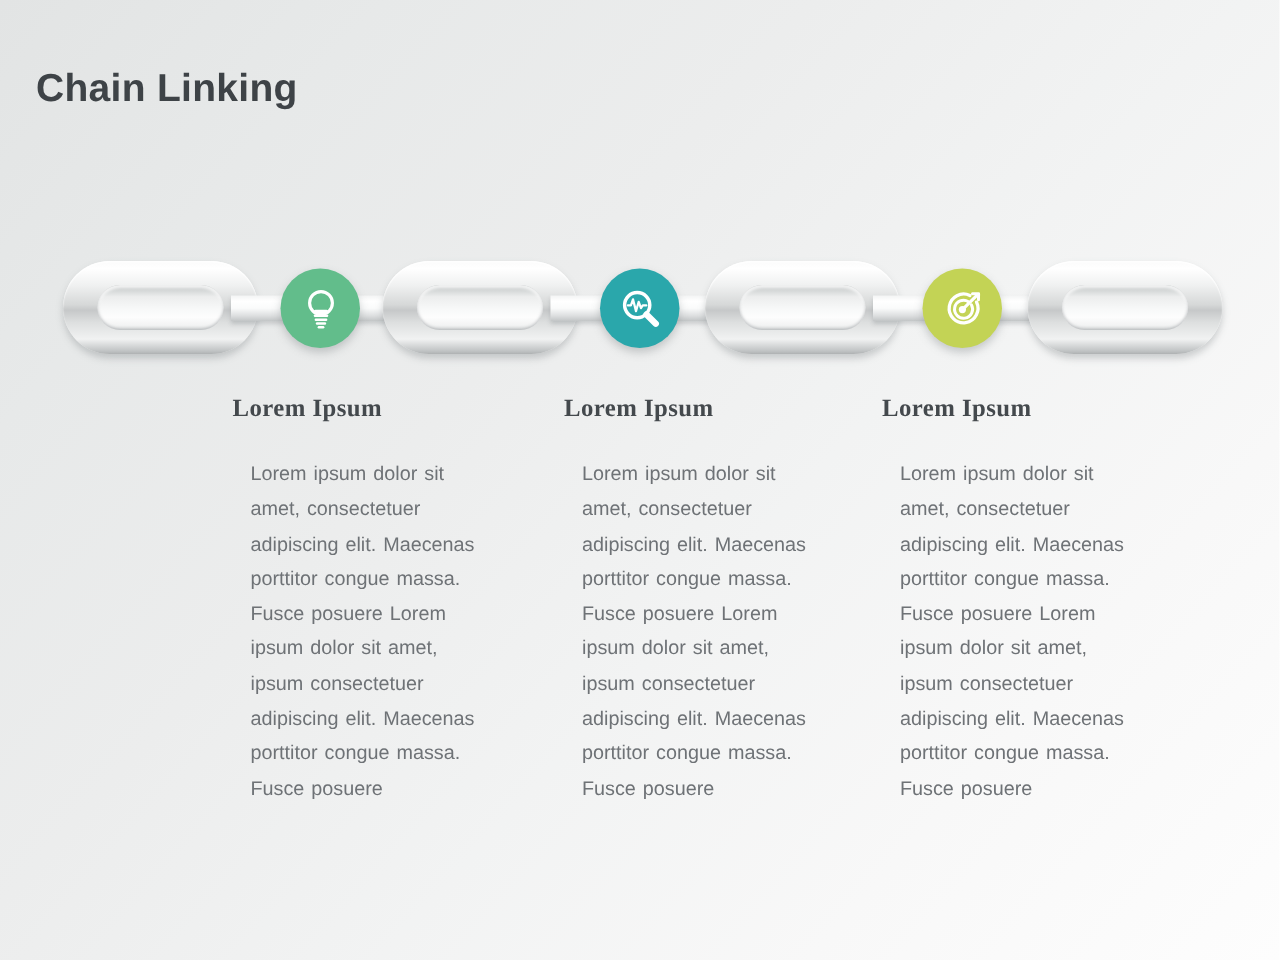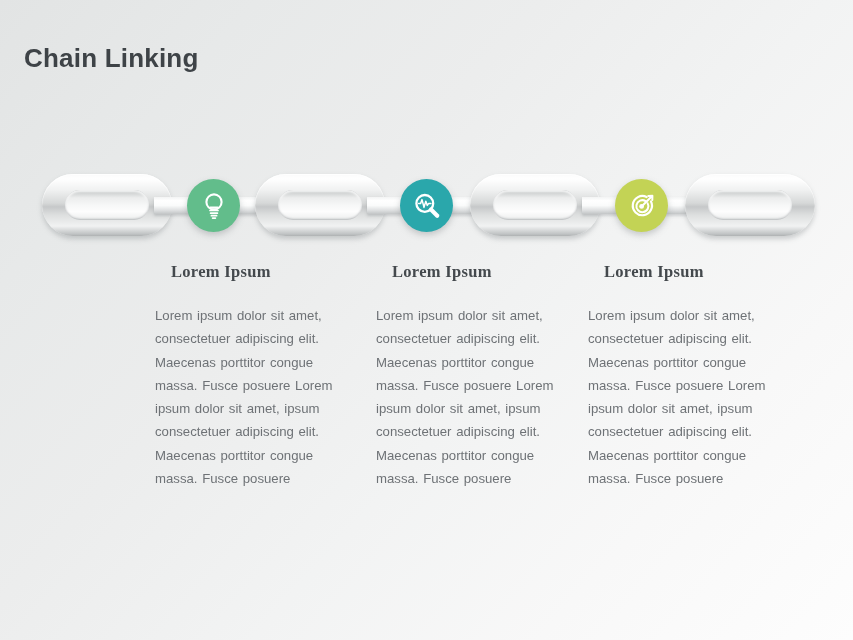--- a/index.html
+++ b/index.html
@@ -149,29 +149,29 @@
     position: absolute;
     top: 0;
     width: 178px;
   }
   .col-heading {
     font-family: "Liberation Serif", serif;
     font-size: 16.5px;
     font-weight: bold;
     color: #44494d;
     letter-spacing: 0.3px;
-    margin: 0 0 22px 16px;
+    margin: 0 0 22px 0;
     white-space: nowrap;
   }
   .col-body {
     font-family: "Liberation Sans", sans-serif;
     font-size: 13.2px;
     line-height: 23.3px;
     color: #6e7276;
-    margin: 0;
+    margin: 12px;
     word-spacing: 1px;
   }
 </style>
 </head>
 <body>
 
 <div id="slide">
 
   <div id="page-title">Chain Linking</div>
 

